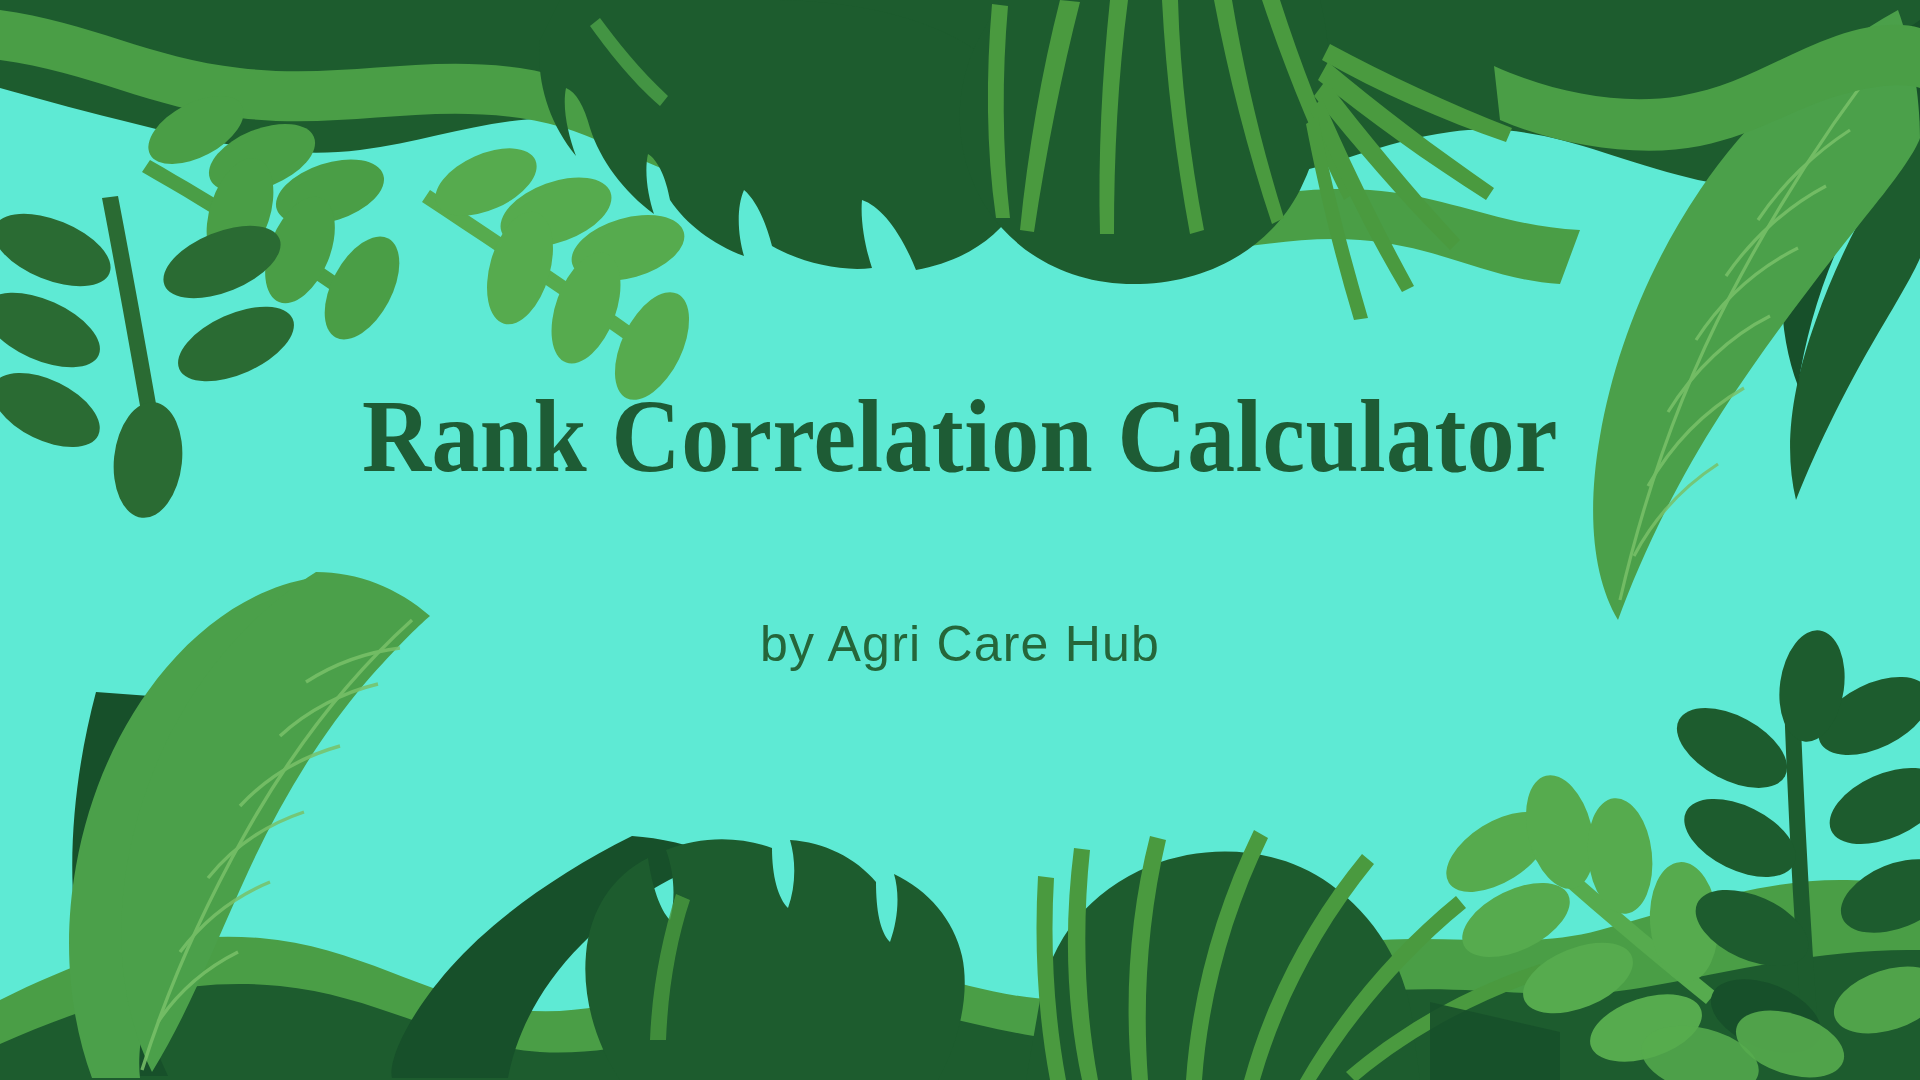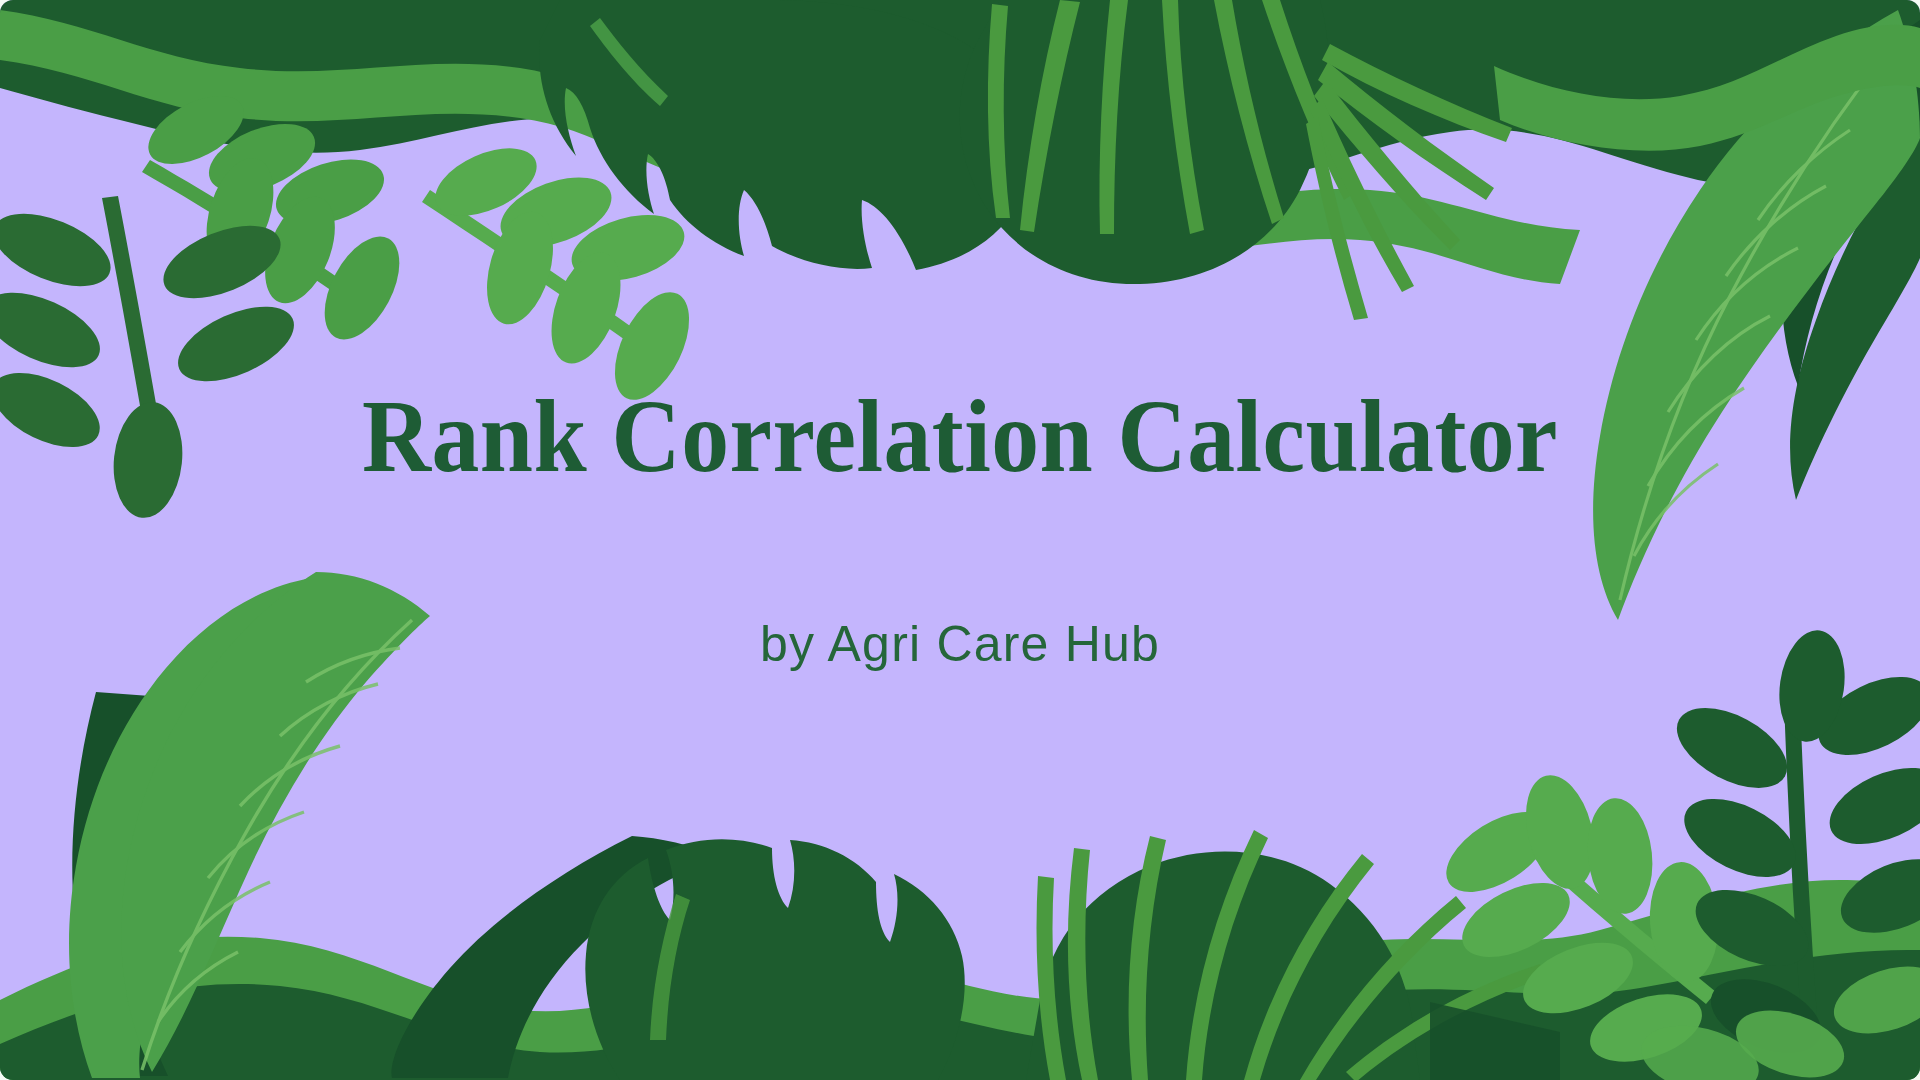--- a/index.html
+++ b/index.html
@@ -10,23 +10,22 @@
     overflow: hidden;
   }
   body {
     font-family: "Liberation Sans", sans-serif;
     background: #f5fbf4;
   }
   .poster {
     position: relative;
     width: 1920px;
     height: 1080px;
-    background: #c4b5fd;
+    background: #5eead4;
     overflow: hidden;
-    border-radius: 13px;
   }
   .foliage-layer {
     position: absolute;
     top: 0;
     left: 0;
     width: 1920px;
     height: 1080px;
     pointer-events: none;
   }
   .text-block {

